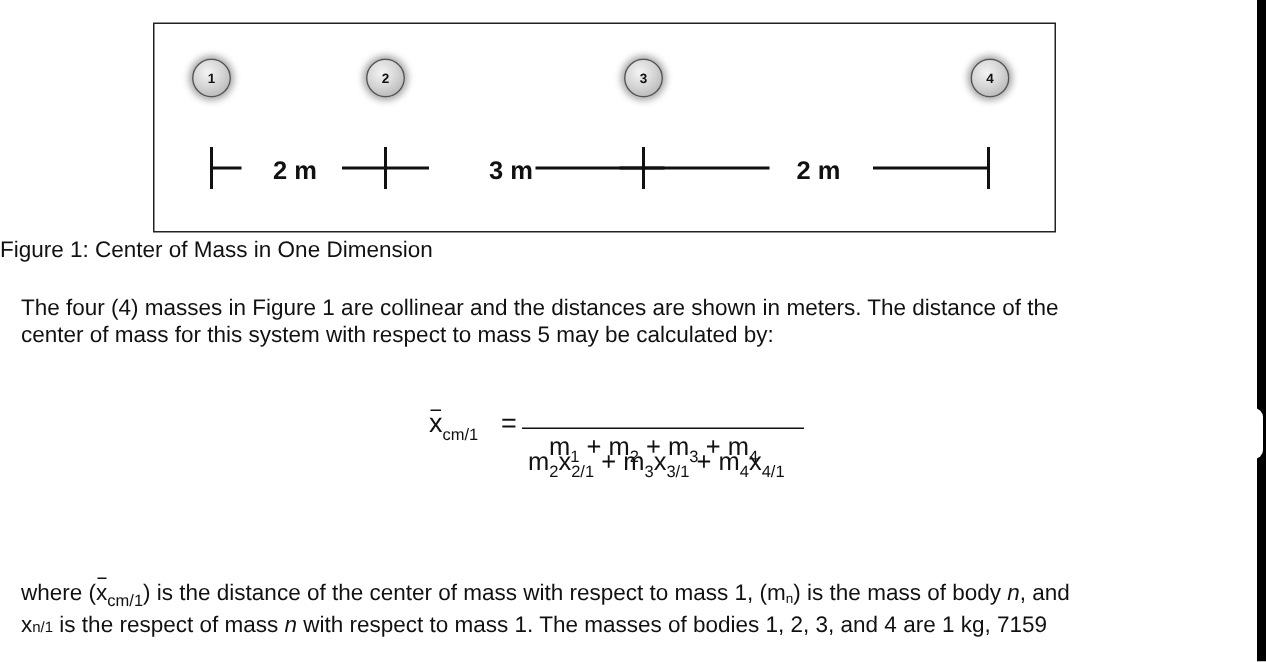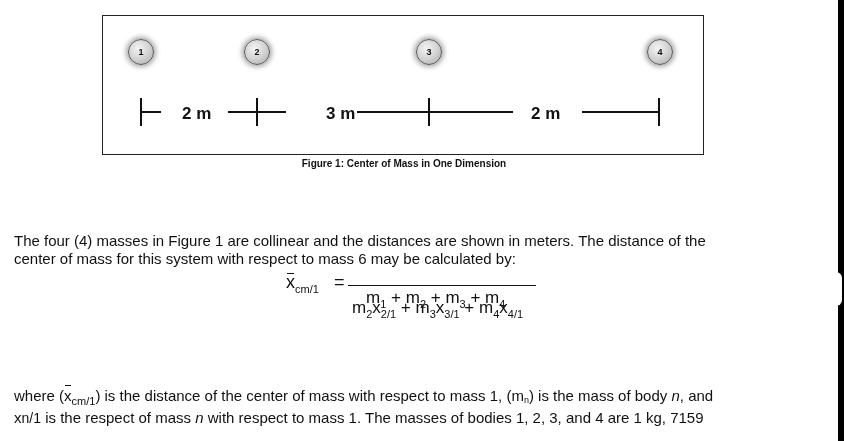--- a/index.html
+++ b/index.html
@@ -9,24 +9,24 @@
                   border:1.5px solid #222; box-sizing:border-box; }
     .mass { position:absolute; width:26px; height:26px; border-radius:50%;
             background:radial-gradient(circle at 40% 35%, #f4f4f4 0%, #d6d6d6 45%, #a9a9a9 100%);
             border:1.5px solid #555; box-sizing:border-box;
             box-shadow:0 0 5px 2px rgba(0,0,0,0.35);
             display:flex; align-items:center; justify-content:center;
             font-weight:bold; font-size:9px; color:#111; }
     .tick { position:absolute; width:2px; height:28px; background:#111; top:98px; }
     .seg { position:absolute; height:1.5px; background:#111; top:111px; }
     .dist-label { position:absolute; top:104px; font-weight:bold; font-size:17px; }
-    .caption { position:absolute; left:0; width:808px; top:158px; text-align:center;
-               font-weight:bold; font-size:10px; }
+    .caption { position:absolute; left:0; width:808px; top:158px; 
+               font-weight:normal; font-size:15px; }
     .para { position:absolute; left:14px; width:790px; font-size:15px; line-height:18px; }
-    .p1 { top:197px;margin-top:35px; }
+    .p1 { top:197px; }
     .p2 { top:337px; line-height:18px; }
     .p2 .l1 { display:block; line-height:22px;margin-top:48px; }
     .formula { position:absolute; left:286px; top:258px; font-size:17px; }
     .xbar { position:absolute; left:0; top:14px; }
     .xbar .x { position:relative; font-size:18px; }
     .xbar .x::before { content:""; position:absolute; left:1px; right:1px; top:1px; height:1.3px; background:#111; }
     .sub { font-size:11px; position:relative; top:5px; }
     .eq { position:absolute; left:48px; top:14px; font-size:18px; }
     .num { position:absolute; left:66px; top:0; white-space:nowrap;margin-top:40px; }
     .frac-bar { position:absolute; left:62px; top:27px; width:188px; height:1.3px; background:#111; }
@@ -67,21 +67,21 @@
 <div class="seg" style="left:582px; width:77px;"></div>
 
 <div class="dist-label" style="left:182px;">2 m</div>
 <div class="dist-label" style="left:326px;">3 m</div>
 <div class="dist-label" style="left:531px;">2 m</div>
 
 <div class="caption">Figure 1: Center of Mass in One Dimension</div>
 
 <div class="para p1">
   <div>The four (4) masses in Figure 1 are collinear and the distances are shown in meters.  The distance of the</div>
-  <div>center of mass for this system with respect to mass 6 may be calculated by:</div>
+  <div>center of mass for this system with respect to mass 5 may be calculated by:</div>
 </div>
 
 <div class="formula">
   <div class="xbar">
     <span class="x">x</span><span class="sub">cm/1</span>
   </div>
   <div class="eq">=</div>
   <div class="num">
     <span>m</span><span class="sub">2</span><span>x</span><span class="sub">2/1</span>
     <span>+</span>
@@ -96,17 +96,17 @@
     <span>m</span><span class="sub">2</span>
     <span>+</span>
     <span>m</span><span class="sub">3</span>
     <span>+</span>
     <span>m</span><span class="sub">4</span>
   </div>
 </div>
 
 <div class="para p2">
   <span class="l1"><span>where (</span><span class="inline-xbar">x</span><span class="tiny-sub" style="font-size:11px; position:relative; top:4px;">cm/1</span><span>) is the distance of the center of mass with respect to mass 1, (m</span><span class="tiny-sub" style="position:relative; top:2px;">n</span><span>) is the mass of body </span><i>n</i><span>, and</span></span>
-  <div><span>x</span><span class="tiny-sub" style="font-size:14px;">n/1</span><span> is the respect of mass </span><i>n</i><span> with respect to mass 1.  The masses of bodies 1, 2, 3, and 4 are 1 kg, 7159</span></div>
+  <div><span>x</span><span class="tiny-sub" style="font-size:10px;">n/1</span><span> is the respect of mass </span><i>n</i><span> with respect to mass 1.  The masses of bodies 1, 2, 3, and 4 are 1 kg, 7159</span></div>
 </div>
 
 <div class="right-bar"></div>
 <div class="right-notch"></div>
 
 </body></html>

